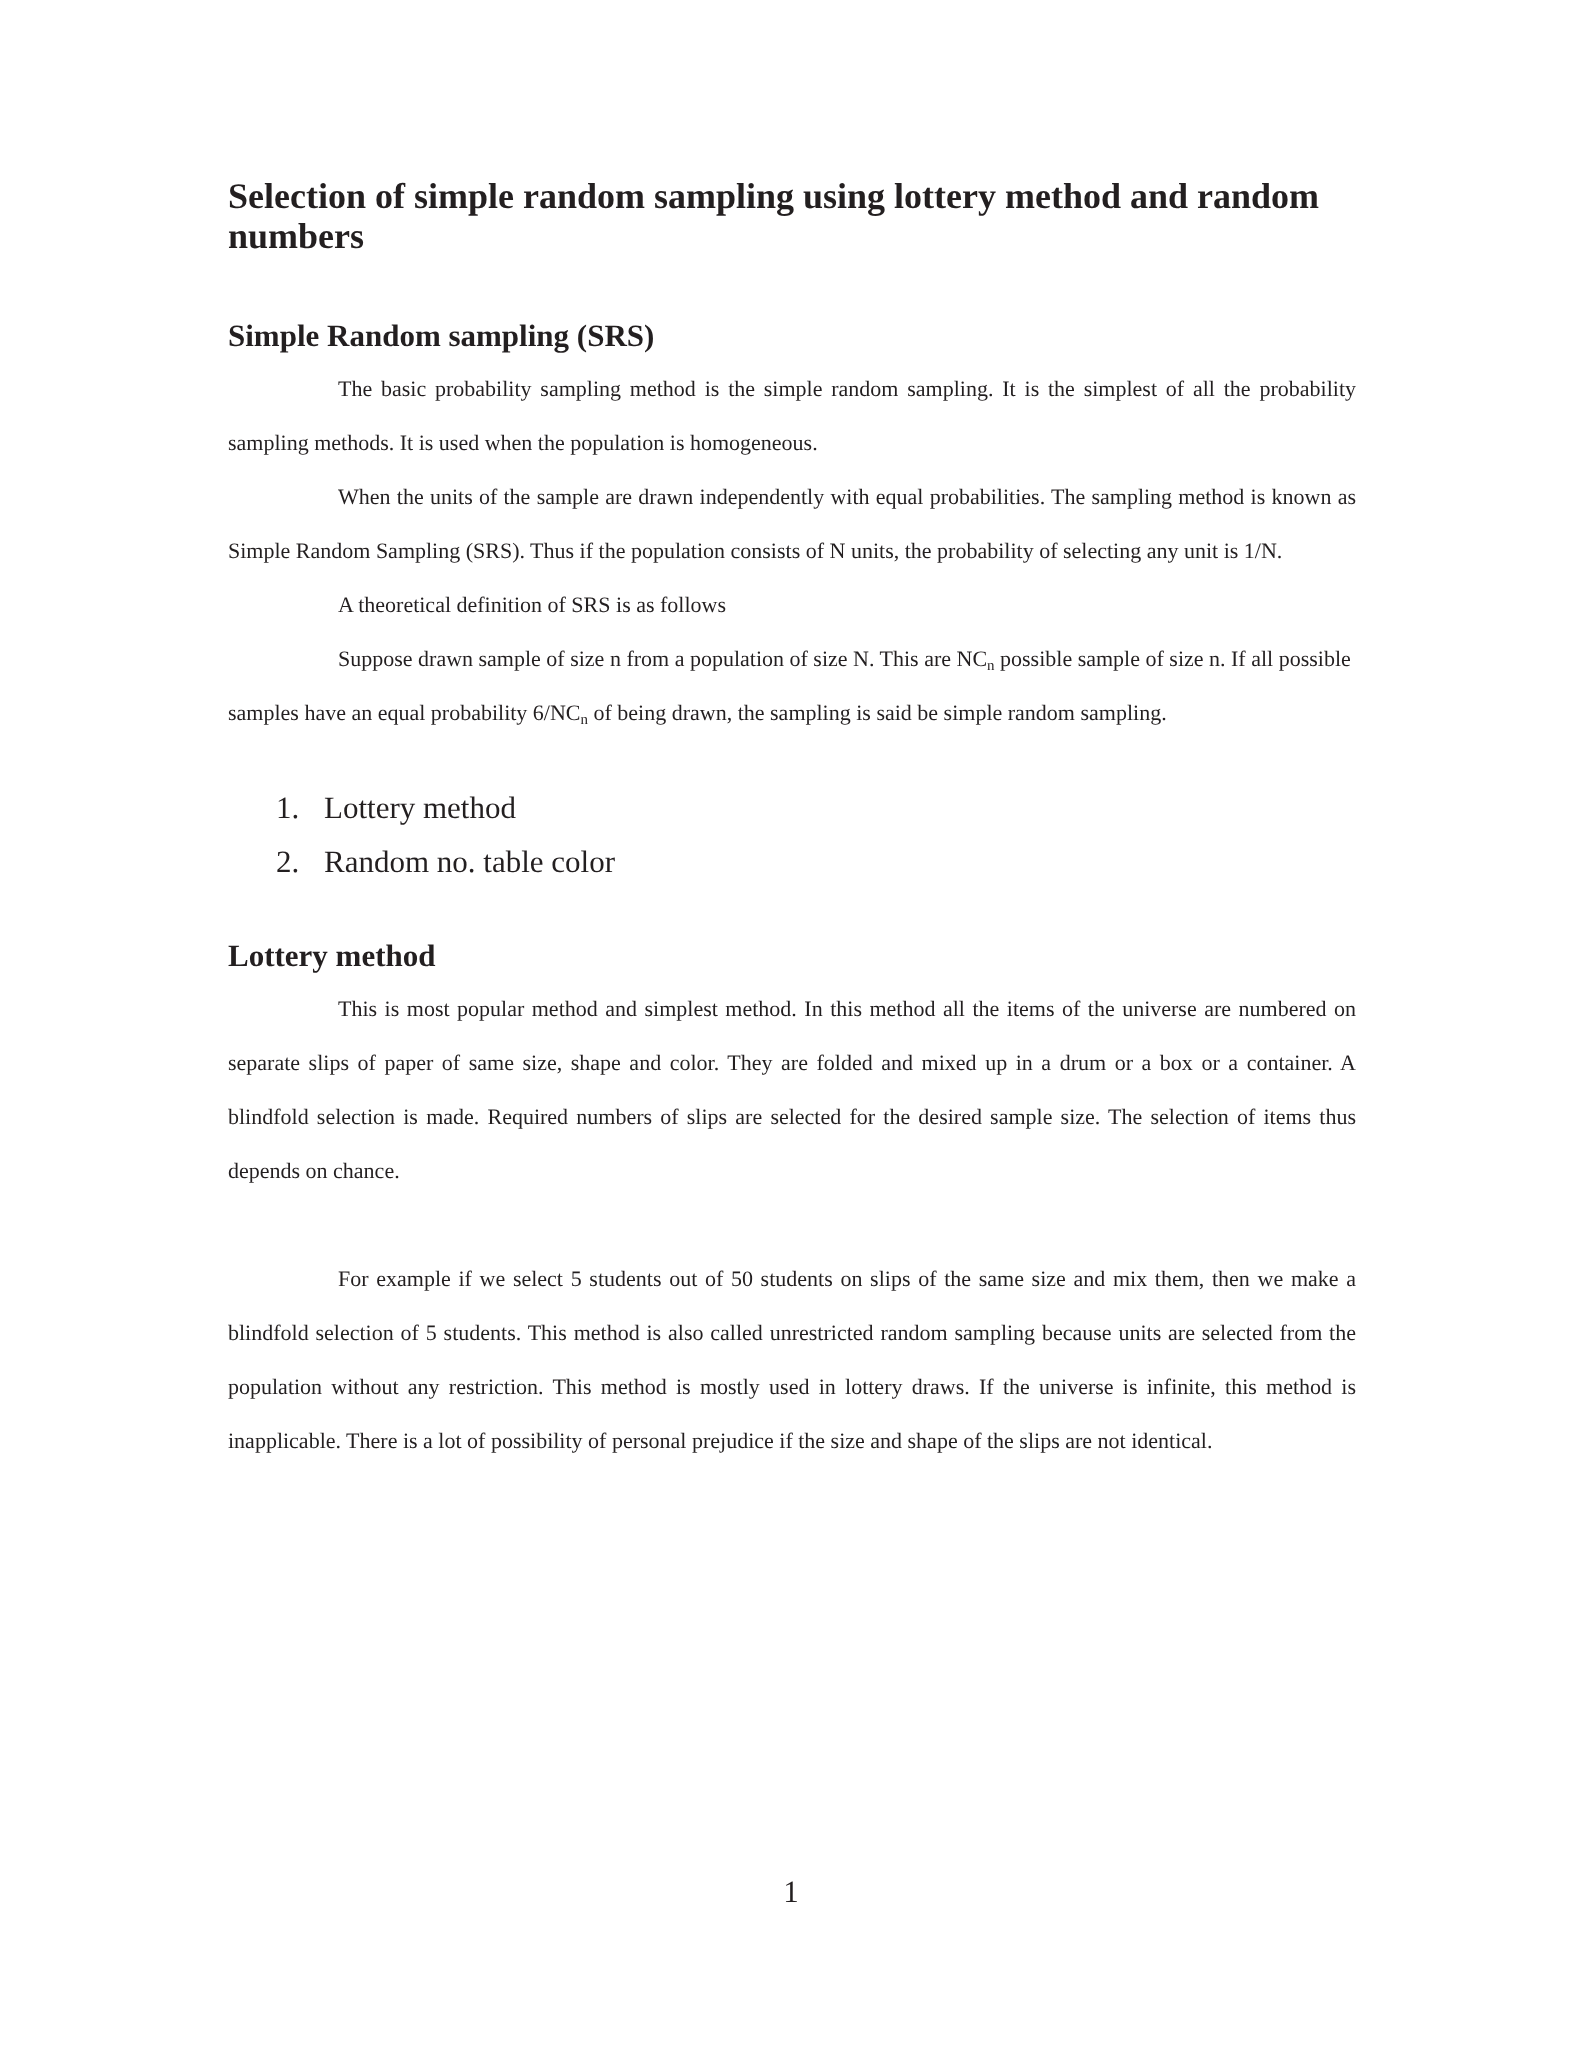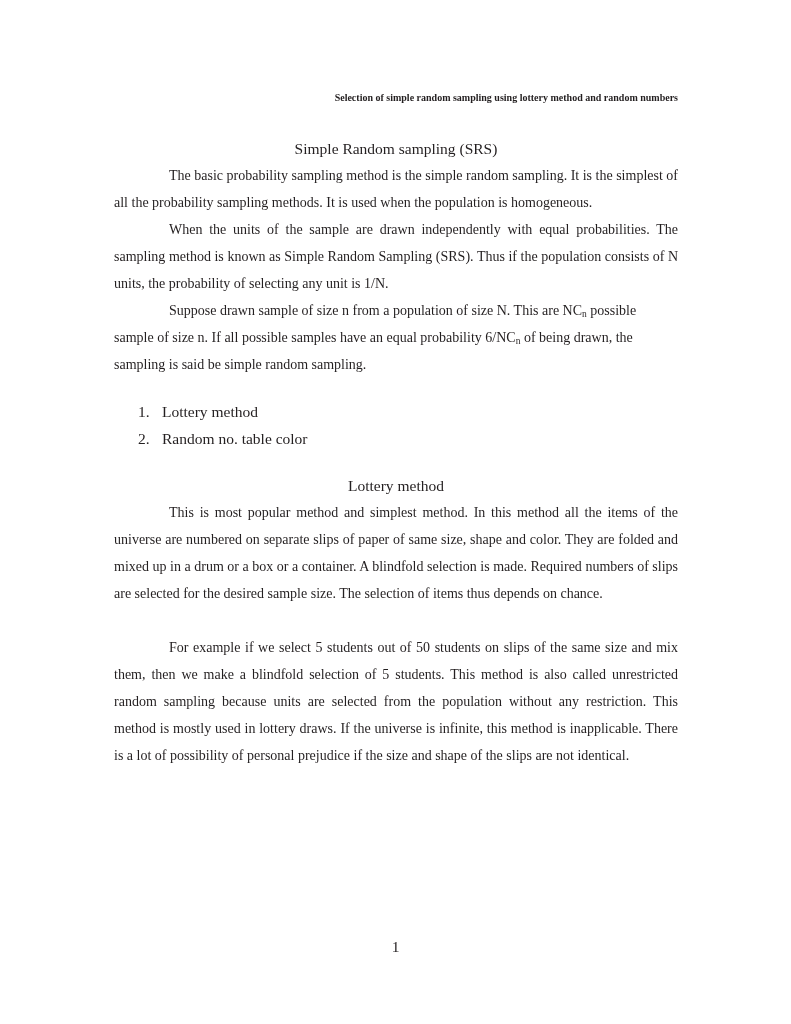--- a/index.html
+++ b/index.html
@@ -24,41 +24,41 @@
     width: 564px;
   }
   .doc-title {
     text-align: center;
     font-weight: bold;
     font-size: 15.5px;
     line-height: 20px;
     margin: 0;
   }
   .doc-subtitle {
-    text-align: right;
+    text-align: left;
     font-weight: bold;
-    font-size: 10px;
+    font-size: 18px;
     line-height: 20px;
     margin: 0 0 0 0;
   }
   .spacer-line {
     height: 27px;
   }
   .spacer-half {
     height: 20px;
   }
   .section-heading {
-    font-weight: normal;
+    font-weight: bold;
     font-size: 15.5px;
     line-height: 27px;
     margin: 0;
-    text-align: center;
+    text-align: left;
   }
   p.body {
-    font-size: 14px;
+    font-size: 11px;
     line-height: 27px;
     margin: 0;
     text-align: justify;
     text-justify: inter-word;
     -webkit-hyphens: none;
     hyphens: none;
   }
   p.body.ragged {
     text-align: left;
   }
@@ -112,20 +112,21 @@
     <h2 class="doc-subtitle">Selection of simple random sampling using lottery method and random numbers</h2>
 
     <div class="spacer-line"></div>
 
     <div class="section-heading">Simple Random sampling (SRS)</div>
 
     <p class="body"><span class="indent-span"></span><span>The basic probability sampling method is the simple random sampling. It is the simplest of all the probability sampling methods. It is used when the population is homogeneous.</span></p>
 
     <p class="body"><span class="indent-span"></span><span>When the units of the sample are drawn independently with equal probabilities. The sampling method is known as Simple Random Sampling (SRS). Thus if the population consists of N units, the probability of selecting any unit is 1/N.</span></p>
 
+    <p class="body ragged"><span class="indent-span"></span><span>A theoretical definition of SRS is as follows</span></p>
 
     <p class="body ragged"><span class="indent-span"></span><span>Suppose drawn sample of size n from a population of size N. This are NC</span><sub>n</sub><span> possible sample of size n. If all possible samples have an equal probability 6/NC</span><sub>n</sub><span> of being drawn, the sampling is said be simple random sampling.</span></p>
 
 
     <div class="spacer-half"></div>
 
     <ol class="methods">
       <li><span class="num">1.</span><span>Lottery method</span></li>
       <li><span class="num">2.</span><span>Random no. table color</span></li>
     </ol>

